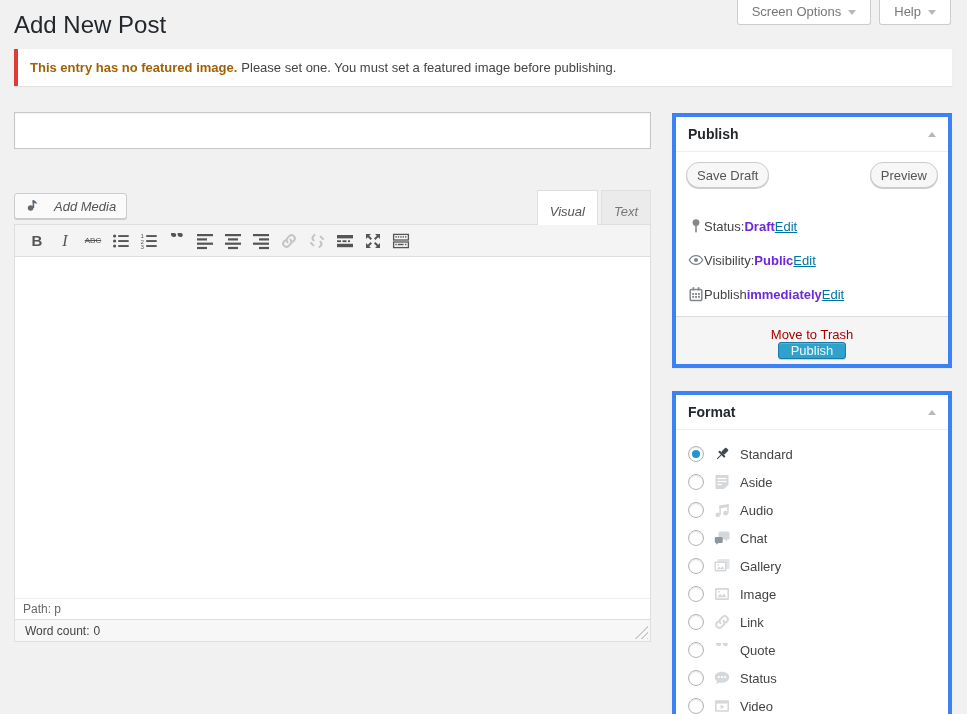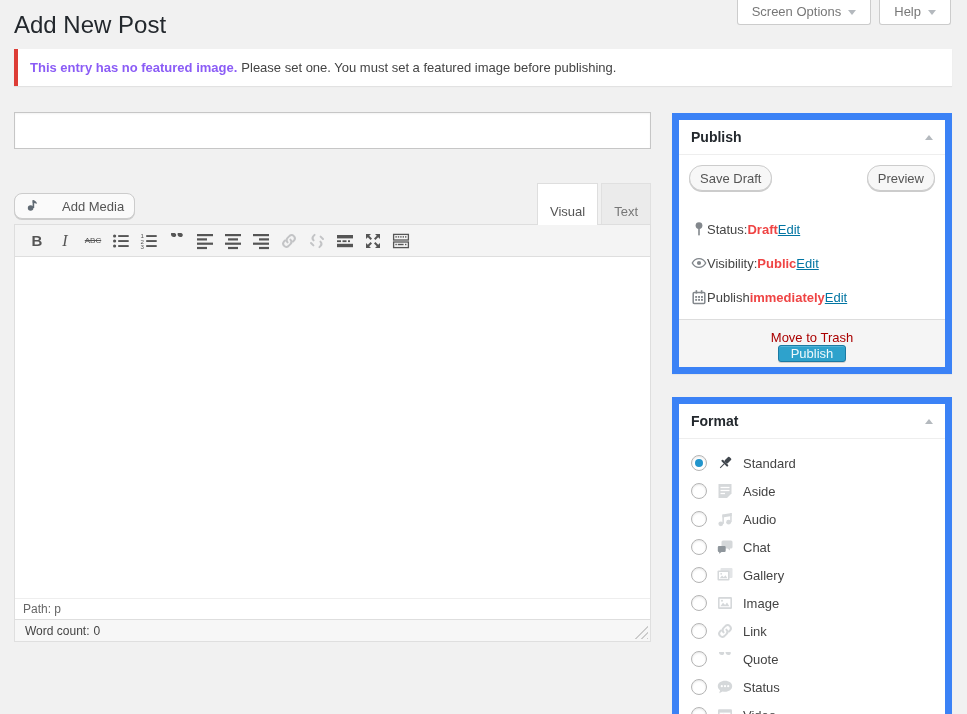--- a/index.html
+++ b/index.html
@@ -30,45 +30,45 @@
     margin-top:2px;
   }
 
   .notice {
     position:absolute; left:14px; top:49px; width:938px; height:37px;
     background:#fff; border-left:4px solid #dd3d36;
     box-shadow:0 1px 1px rgba(0,0,0,.06);
     display:flex; align-items:center; gap:4px;
     padding:0 12px; font-size:13px; color:#444;
   }
-  .notice strong { color:#8b5cf6; }
+  .notice strong { color:#a16207; }
 
   
   .left-col { position:absolute; left:14px; top:112px; width:637px; }
   .title-input {
     width:100%; height:37px; border:1px solid #c6c6c6; background:#fff;
     font-size:17px; padding:3px 8px; outline:none;
     box-shadow:inset 0 1px 2px rgba(0,0,0,.05);
     font-family:"Liberation Sans", sans-serif;
   }
 
   .editor-wrap { margin-top:44px; }
   .editor-top-bar {
     display:flex; justify-content:space-between; align-items:flex-end; height:31px;
   }
   .add-media-btn {
     align-self:flex-start;
-    height:26px; padding:0 10px; display:flex; align-items:center; gap:21px;
-    background:#fafafa; border:1px solid #ccc; border-radius:8px;
-    color:#555; font-size:13px; cursor:pointer; box-shadow:0 1px 0 #ccc;
+    height:26px; padding:0 10px; display:flex; align-items:center; gap:13px;
+    background:#fafafa; border:1px solid #ccc; border-radius:3px;
+    color:#555; font-size:13px; cursor:pointer; box-shadow:0 1px 0 #ccc;font-style:italic;
   }
   .editor-tabs { display:flex; gap:3px; }
   .editor-tab {
-    padding:20px 12px 6px; font-size:13px; cursor:pointer;
-    border:1px solid #dedede; border-bottom:none; position:relative; top:1px;
+    padding:13px 12px 6px; font-size:13px; cursor:pointer;
+    border:1px solid #dedede; border-bottom:none; position:relative; top:1px;font-style:italic;
   }
   .editor-tab.active { background:#fff; color:#555; z-index:3; }
   .editor-tab.inactive { background:#ebebeb; color:#777; border-color:#e0e0e0; }
 
   .wp-editor-container { border:1px solid #dedede; background:#fff; position:relative; z-index:1; }
   .mce-toolbar {
     background:#f4f4f4; border-bottom:1px solid #dedede;
     height:32px; display:flex; align-items:center; padding-left:8px;
   }
   .mce-btn {
@@ -94,21 +94,21 @@
   .resize-handle {
     position:absolute; right:2px; bottom:2px; width:15px; height:15px;
     clip-path:polygon(100% 0, 100% 100%, 0 100%);
     background:repeating-linear-gradient(135deg, #ccc 0 1px, transparent 1px 4px);
     cursor:ns-resize;
   }
 
   
   .sidebar { position:absolute; left:672px; top:113px; width:280px; }
   .postbox {
-    background:#fff; border:7px solid #3b82f6; box-shadow:0 1px 1px rgba(0,0,0,.04);
+    background:#fff; border:4px solid #3b82f6; box-shadow:0 1px 1px rgba(0,0,0,.04);
   }
   .postbox + .postbox { margin-top:23px; }
   .postbox-header {
     display:flex; justify-content:space-between; align-items:center;
     padding:9px 12px; border-bottom:1px solid #eee; cursor:pointer;
   }
   .postbox-title { font-size:14px; font-weight:700; color:#23282d; }
   .toggle-up {
     width:0; height:0; border-left:4px solid transparent;
     border-right:4px solid transparent; border-bottom:5px solid #b4b9be;
@@ -116,21 +116,21 @@
 
   .minor-publishing { padding:10px; display:flex; justify-content:space-between; }
   .button {
     display:inline-flex; align-items:center; height:26px; padding:0 10px;
     background:#f7f7f7; border:1px solid #ccc; border-radius:13px;
     color:#555; font-size:13px; cursor:pointer; box-shadow:0 1px 0 #ccc;
   }
   .misc-publishing { padding:2px 12px 14px; }
   .misc-row { display:flex; align-items:center; margin-top:18px; font-size:13px; color:#444; }
   .misc-row .icn { width:16px; height:16px; display:flex; align-items:center; justify-content:center; }
-  .misc-row strong { color:#ef4444; }
+  .misc-row strong { color:#6d28d9; }
   .major-publishing {
     padding:10px; background:#f5f5f5; border-top:1px solid #ddd;
     display:flex; justify-content:space-between; align-items:center; height:48px;flex-direction:column;
   }
   .trash-link { color:#a00; text-decoration:none; font-size:13px; }
   .button-primary {
     display:inline-flex; align-items:center; height:29px; padding:0 12px;
     background:#2ea2cc; border:1px solid #1b7aa3; border-radius:3px;
     color:rgba(255,255,255,.92); font-size:13px; cursor:pointer;
     box-shadow:inset 0 1px 0 rgba(120,200,230,.5), 0 1px 0 rgba(0,0,0,.15);

